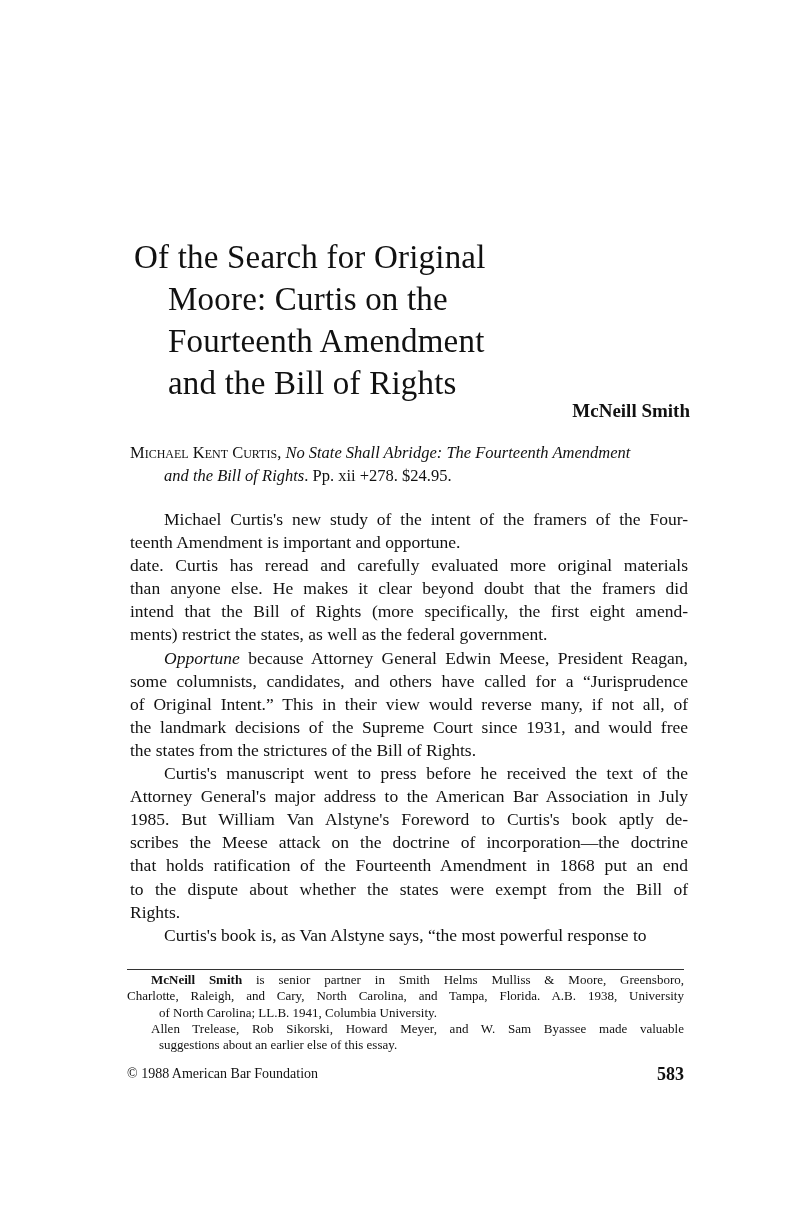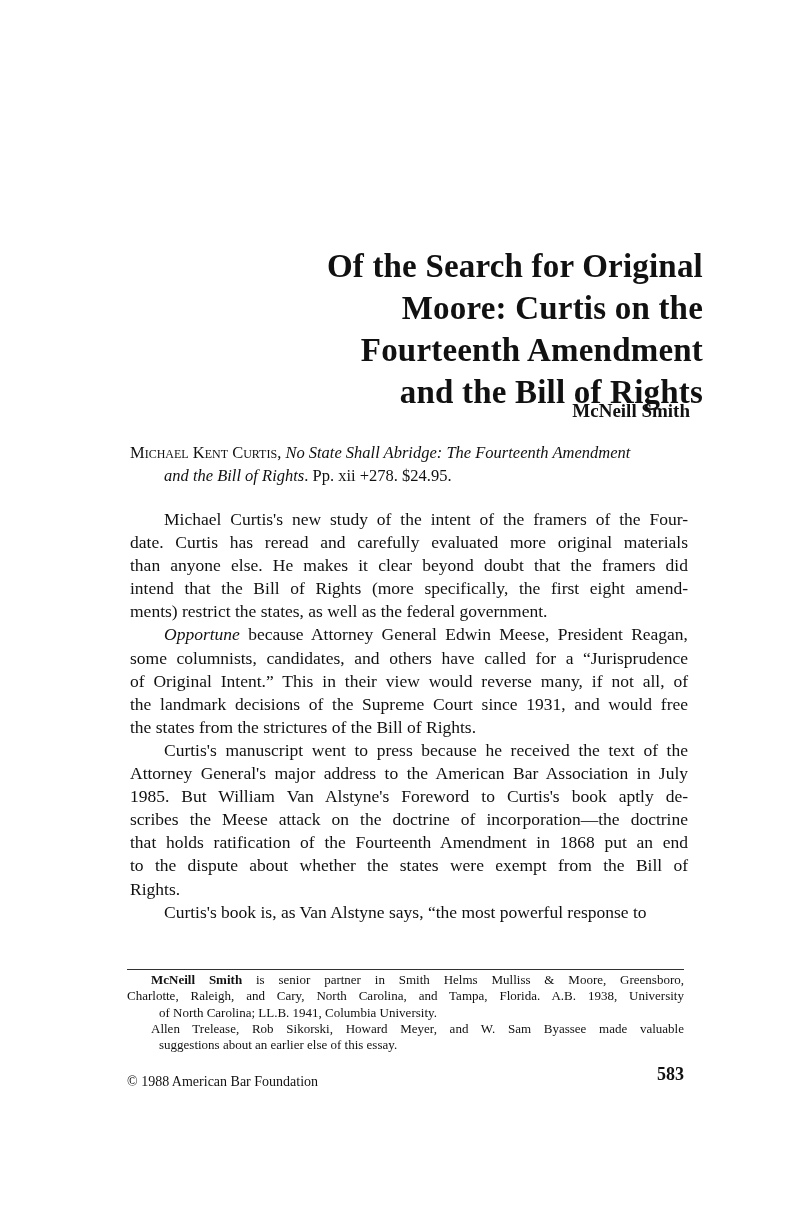--- a/index.html
+++ b/index.html
@@ -1,21 +1,21 @@
 <!DOCTYPE html>
 <html><head>
   <meta charset="utf-8">
   <style>
     html, body { margin: 0; padding: 0; background: #ffffff; }
     body { width: 801px; height: 1231px; position: relative; overflow: hidden;
            font-family: "Liberation Serif", "DejaVu Serif", serif; color: #111; }
     .page { position: absolute; left: 0; top: 0; width: 801px; height: 1231px; }
 
-    .title { position: absolute; left: 130px; top: 232px; width: 560px; margin: 13px;
-             font-weight: bold; font-size: 33px; line-height: 42px; letter-spacing: 0.2px; text-align: right; }
+    .title { position: absolute; left: 130px; top: 232px; width: 560px; margin: 4px;
+             font-weight: normal; font-size: 33px; line-height: 42px; letter-spacing: 0.2px; }
     .title .tl { display: block; white-space: nowrap; }
     .title .tl.indent { padding-left: 34px; }
 
     .author { position: absolute; right: 111px; top: 400px; font-weight: bold; font-size: 19px;
               white-space: nowrap; }
 
     .citation { position: absolute; left: 130px; top: 441px; width: 560px; font-size: 16.5px;
                 line-height: 23px; }
     .citation .cl { display: block; white-space: nowrap; }
     .citation .cl.indent { padding-left: 34px; }
@@ -34,21 +34,21 @@
 
     .footnote { position: absolute; left: 127px; top: 972px; width: 557px; font-size: 13px;
                 line-height: 16.3px; }
     .footnote .fl { display: block; white-space: nowrap; text-align: justify; text-align-last: justify; }
     .footnote .fl.last { text-align-last: left; margin-left: 32px; }
     .footnote .fl.indent { padding-left: 24px; }
     .bold { font-weight: bold; }
 
     .footer { position: absolute; left: 127px; top: 1065px; width: 557px; font-size: 14px;
               line-height: 18px; }
-    .footer .copy { position: absolute; left: 0; top: 8px; white-space: nowrap; }
+    .footer .copy { position: absolute; left: 0; top: 0; white-space: nowrap; }
     .footer .pagenum { position: absolute; right: 0; top: 0; font-weight: bold; font-size: 18px; }
   </style>
 </head>
 <body>
 
 <div class="page">
 
   <h1 class="title">
     <span class="tl">Of the Search for Original</span>
     <span class="tl indent">Moore: Curtis on the</span>
@@ -58,30 +58,31 @@
 
   <div class="author">McNeill Smith</div>
 
   <div class="citation">
     <span class="cl"><span class="sc">Michael Kent Curtis</span><span>, </span><span class="it">No State Shall Abridge:  The Fourteenth Amendment</span></span>
     <span class="cl indent"><span class="it">and the Bill of Rights</span><span>.  Pp. xii +278.  $24.95.</span></span>
   </div>
 
   <div class="body">
     <span class="ln indent">Michael Curtis's new study of the intent of the framers of the Four-</span>
+    <span class="ln last">teenth Amendment is important and opportune.</span>
     <span class="ln">date.  Curtis has reread and carefully evaluated more original materials</span>
     <span class="ln">than anyone else.  He makes it clear beyond doubt that the framers did</span>
     <span class="ln">intend that the Bill of Rights (more specifically, the first eight amend-</span>
     <span class="ln last">ments) restrict the states, as well as the federal government.</span>
     <span class="ln indent"><span class="it">Opportune</span><span> because Attorney General Edwin Meese, President Reagan,</span></span>
     <span class="ln">some columnists, candidates, and others have called for a “Jurisprudence</span>
     <span class="ln">of Original Intent.”  This in their view would reverse many, if not all, of</span>
     <span class="ln">the landmark decisions of the Supreme Court since 1931, and would free</span>
     <span class="ln last">the states from the strictures of the Bill of Rights.</span>
-    <span class="ln indent">Curtis's manuscript went to press because he received the text of the</span>
+    <span class="ln indent">Curtis's manuscript went to press before he received the text of the</span>
     <span class="ln">Attorney General's major address to the American Bar Association in July</span>
     <span class="ln">1985.  But William Van Alstyne's Foreword to Curtis's book aptly de-</span>
     <span class="ln">scribes the Meese attack on the doctrine of incorporation—the doctrine</span>
     <span class="ln">that holds ratification of the Fourteenth Amendment in 1868 put an end</span>
     <span class="ln">to the dispute about whether the states were exempt from the Bill of</span>
     <span class="ln last">Rights.</span>
     <span class="ln indent last">Curtis's book is, as Van Alstyne says, “the most powerful response to</span>
   </div>
 
   <div class="rule"></div>

